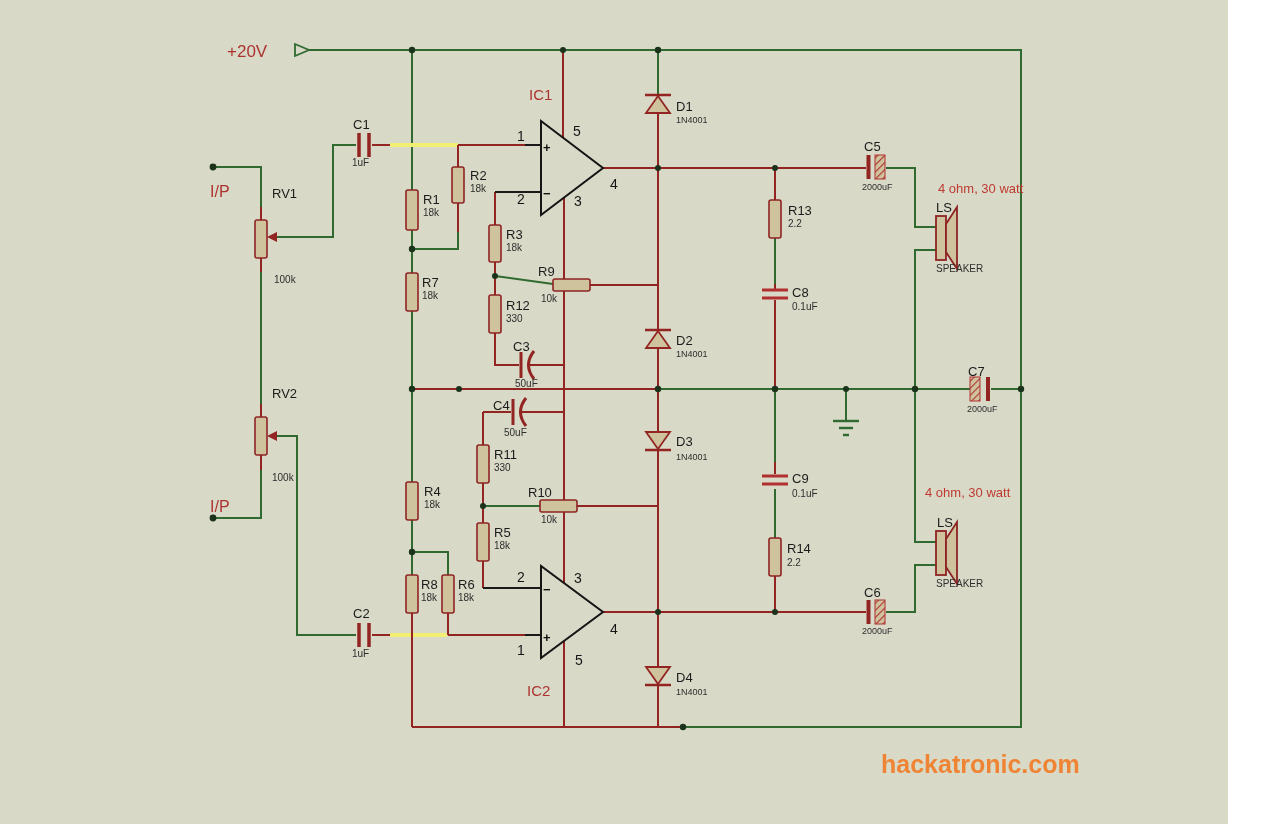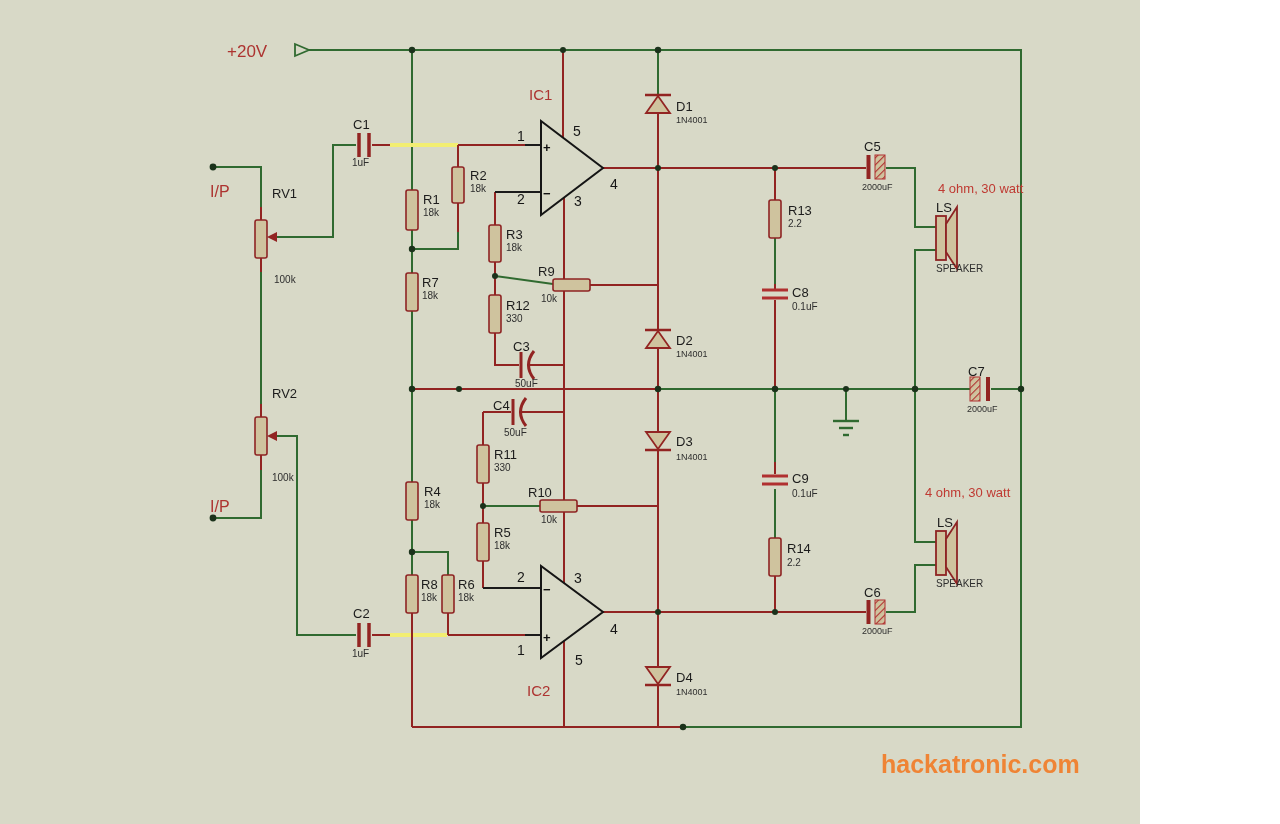--- a/index.html
+++ b/index.html
@@ -1,17 +1,17 @@
 <!DOCTYPE html>
 <html><head>
 <meta charset="utf-8">
 <style>
   html,body{margin:0;padding:0;}
   body{font-family:"Liberation Sans","DejaVu Sans",sans-serif;}
-  .stage{width:1140px;height:824px;position:relative;overflow:hidden;}
+  .stage{width:1228px;height:824px;position:relative;overflow:hidden;}
   svg{display:block;}
   text{font-family:"Liberation Sans","DejaVu Sans",sans-serif;}
   .ref{fill:#1c1c1c;font-size:13px;}
   .val{fill:#2e2e2e;font-size:10px;}
   .sm{fill:#2e2e2e;font-size:9px;}
   .pin{fill:#161616;font-size:14px;}
   .opsign{fill:#111;font-size:13px;font-weight:bold;}
   .rednet{fill:#ad3330;font-size:16px;}
   .icref{fill:#ad3330;font-size:15px;}
   .rating{fill:#bf3a32;font-size:13px;}

